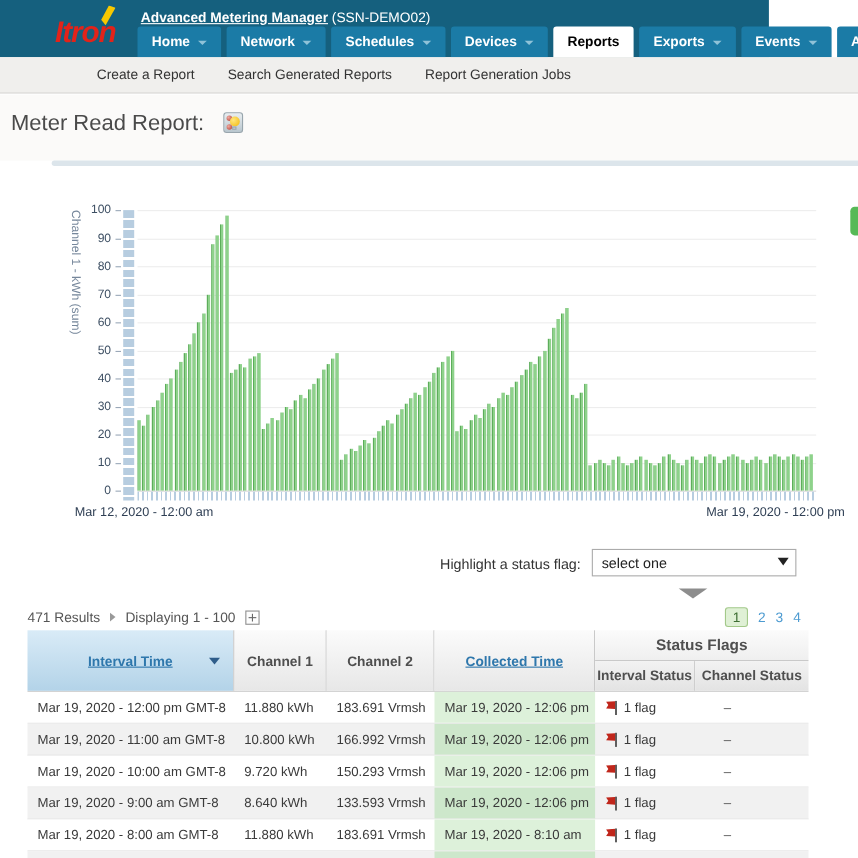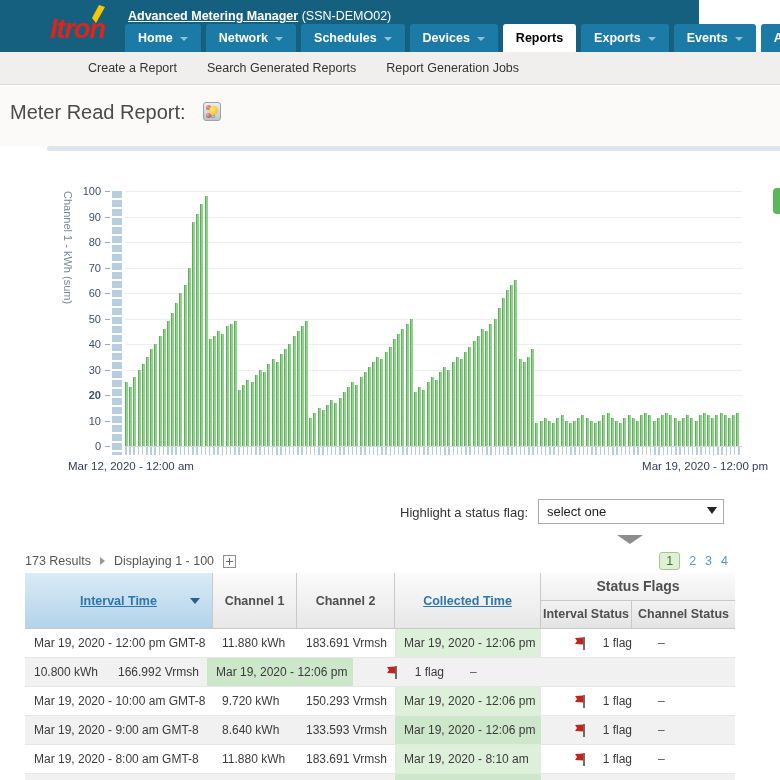--- a/index.html
+++ b/index.html
@@ -98,21 +98,21 @@
         font-size:14px; font-weight:bold; color:#4f4f4f; }
   .status-group .group-bottom { display:flex; height:28px; }
   .status-group .sub { background:linear-gradient(180deg,#f2f2f2,#e3e3e3); display:flex; align-items:center; justify-content:center;
         font-size:12.5px; font-weight:bold; color:#4f4f4f; }
   .status-group .sub.first { border-right:1px solid #c9c9c9; }
   .row { display:flex; height:29px; border-bottom:1px solid #e6e6e6; background:#ffffff; font-size:12px; color:#3a3a3a; }
   .row.alt { background:#f1f1f1; }
   .td { display:flex; align-items:center; padding-left:9px; }
   .row .green { background:#ddf1da; }
   .row.alt .green { background:#cde7cb; }
-  .flag-cell { gap:17px;justify-content:flex-end; }
+  .flag-cell { gap:5px; }
   .td.dash { padding-left:26px; color:#555; }
 </style>
 </head>
 <body>
 
 <div id="wrap">
 
   <div id="header">
     <div class="logo">
       <span>Itron</span>
@@ -339,21 +339,21 @@
         <div class="bar" style="height: 33.15px;"></div>
       </div>
     <div class="xtick-strip"></div>
     <div class="xlab left">Mar 12, 2020 - 12:00 am</div>
     <div class="xlab right">Mar 19, 2020 - 12:00 pm</div>
     <div id="scroll-thumb"></div>
   <div class="ylab" style="top: 289px;">0</div>
       <div class="ytick" style="top: 295px;"></div>
       <div class="ylab" style="top: 263.5px;">10</div>
       <div class="ytick" style="top: 269.5px;"></div>
-      <div class="ylab" style="top: 238px; font-weight: bold;">20</div>
+      <div class="ylab" style="top: 238px;">20</div>
       <div class="ytick" style="top: 244px;"></div>
       <div class="ylab" style="top: 212.5px;">30</div>
       <div class="ytick" style="top: 218.5px;"></div>
       <div class="ylab" style="top: 187px;">40</div>
       <div class="ytick" style="top: 193px;"></div>
       <div class="ylab" style="top: 161.5px;">50</div>
       <div class="ytick" style="top: 167.5px;"></div>
       <div class="ylab" style="top: 136px;">60</div>
       <div class="ytick" style="top: 142px;"></div>
       <div class="ylab" style="top: 110.5px;">70</div>
@@ -369,21 +369,21 @@
   <div class="hl-label">Highlight a status flag:</div>
   <div class="select-wrap">
     <select>
       <option>select one</option>
     </select>
     <span class="sel-arrow"></span>
   </div>
   <div id="collapse-arrow"></div>
 
   <div id="results">
-    <span>173 Results</span>
+    <span>471 Results</span>
     <span class="caret-right"></span>
     <span>Displaying 1 - 100</span>
     <span class="plus-icon"></span>
   </div>
   <div id="pagination">
     <span class="page active">1</span>
     <span class="page">2</span>
     <span class="page">3</span>
     <span class="page">4</span>
   </div>
@@ -421,20 +421,21 @@
         <svg width="12" height="13" viewBox="0 0 12 13">
             <rect x="9.2" y="0" width="1.6" height="13" fill="#4a4a4a"></rect>
             <path d="M9.2 .5 L1 1 L3 4 L1 7 L9.2 7.5 Z" fill="#c0261b"></path>
           </svg>
         <span>1 flag</span>
       </div>
       <div class="td c-cstat dash">–</div>
     </div>
 
     <div class="row alt">
+      <div class="td c-interval">Mar 19, 2020 - 11:00 am GMT-8</div>
       <div class="td c-ch1">10.800 kWh</div>
       <div class="td c-ch2">166.992 Vrmsh</div>
       <div class="td c-collected green">Mar 19, 2020 - 12:06 pm</div>
       <div class="td c-istat flag-cell">
         <svg width="12" height="13" viewBox="0 0 12 13">
             <rect x="9.2" y="0" width="1.6" height="13" fill="#4a4a4a"></rect>
             <path d="M9.2 .5 L1 1 L3 4 L1 7 L9.2 7.5 Z" fill="#c0261b"></path>
           </svg>
         <span>1 flag</span>
       </div>

